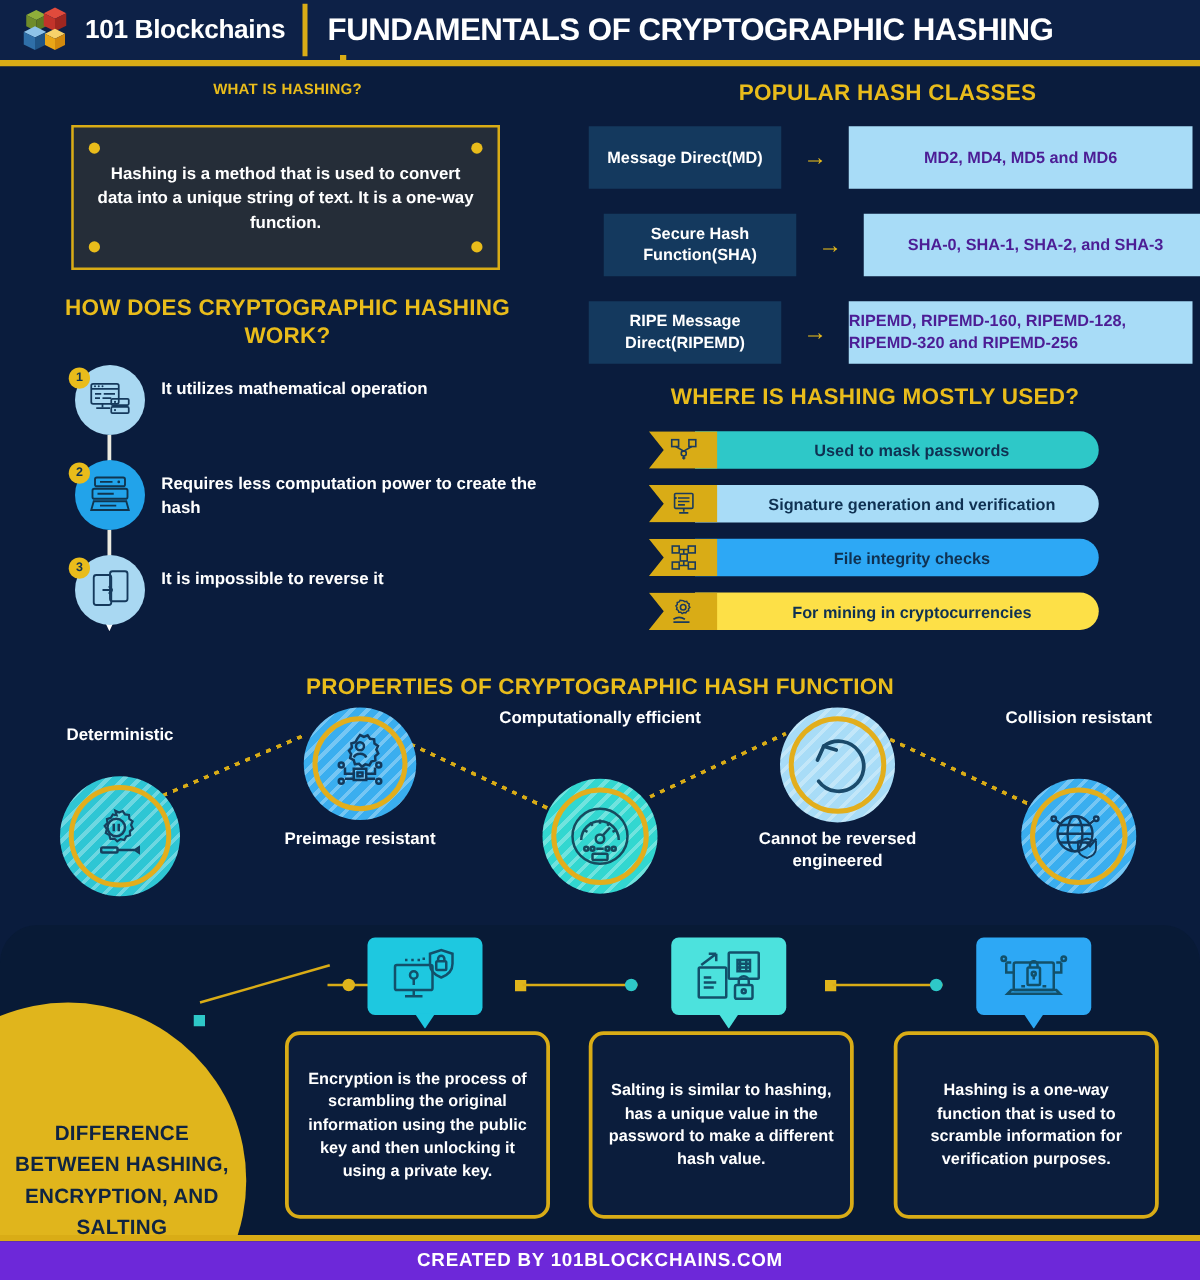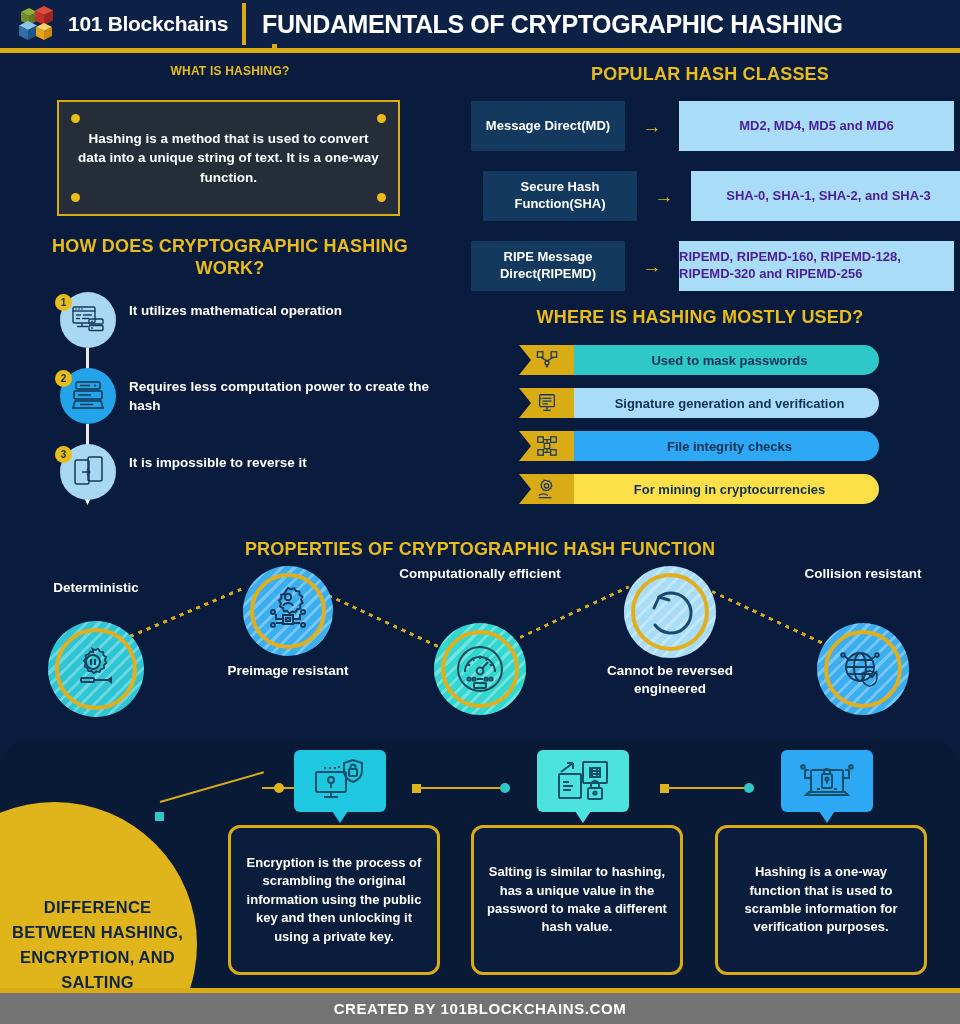--- a/index.html
+++ b/index.html
@@ -180,21 +180,21 @@
   .conn-line { position:absolute; background:#d9ac16; height:2px; }
   .conn-dot { position:absolute; width:10px; height:10px; border-radius:50%; }
   .conn-sq  { position:absolute; width:9px; height:9px; }
 
   
   .footer-gold {
     position:absolute; left:0; top:988px; width:960px; height:5px; background:#d9ac16;
   }
   .footer {
     position:absolute; left:0; top:993px; width:960px; height:31px;
-    background:#737373; display:flex; align-items:center; justify-content:center;
+    background:#6d28d9; display:flex; align-items:center; justify-content:center;
   }
   .footer span {
     color:#ffffff; font-size:15px; font-weight:bold; letter-spacing:0.6px;
   }
 </style>
 </head>
 <body>
 
 <div class="header">
   <div class="logo-wrap">

